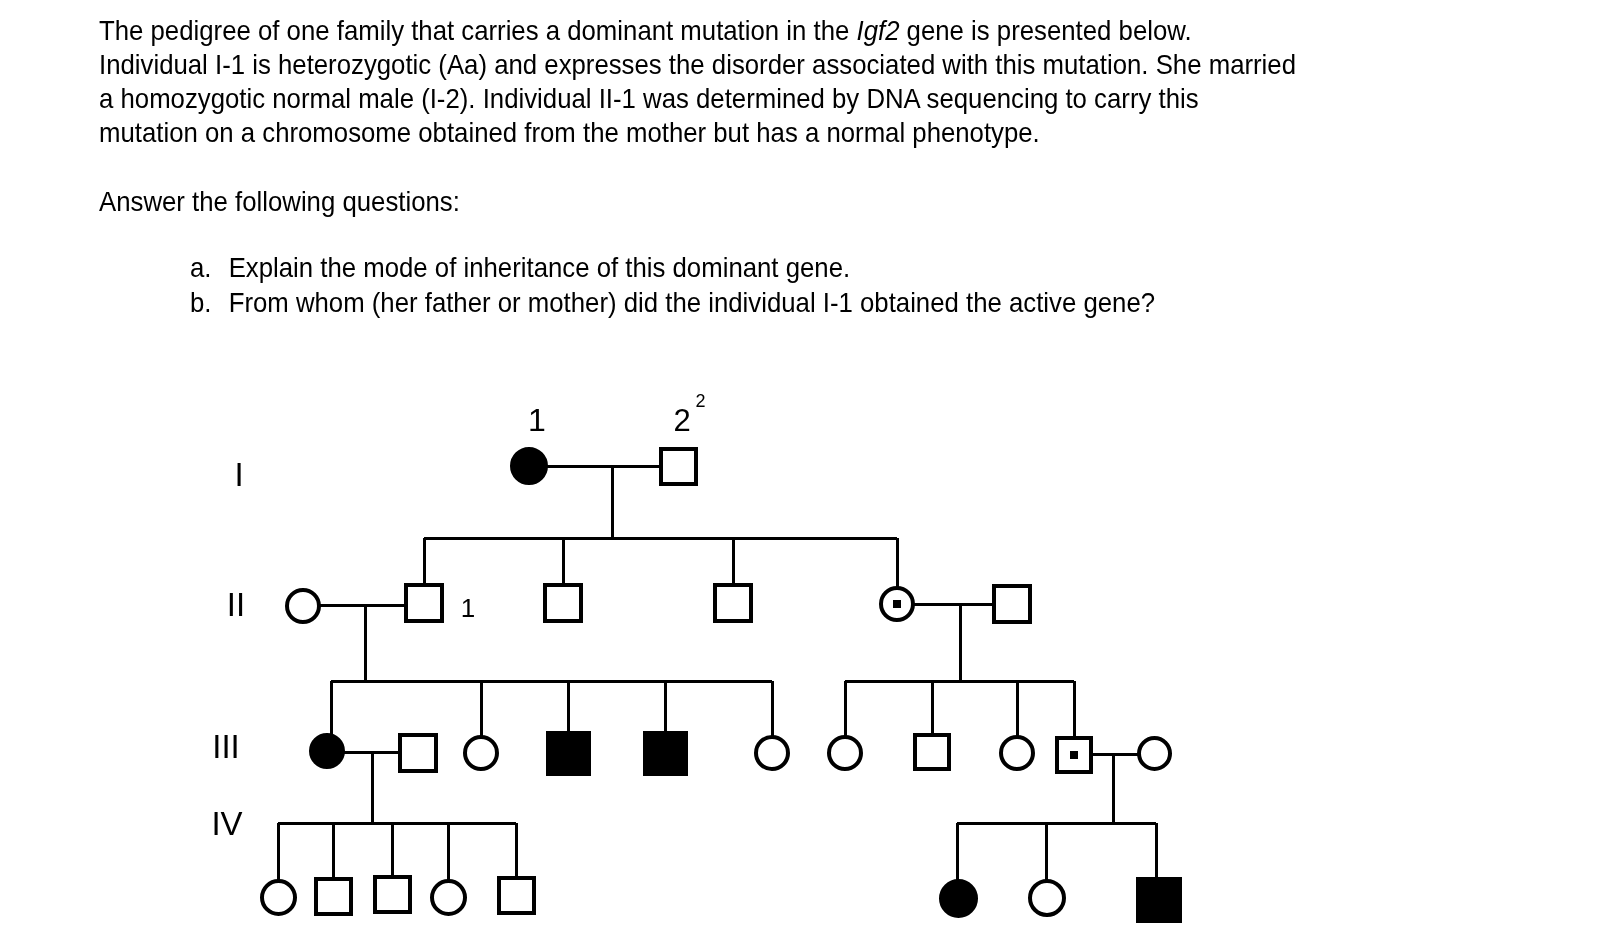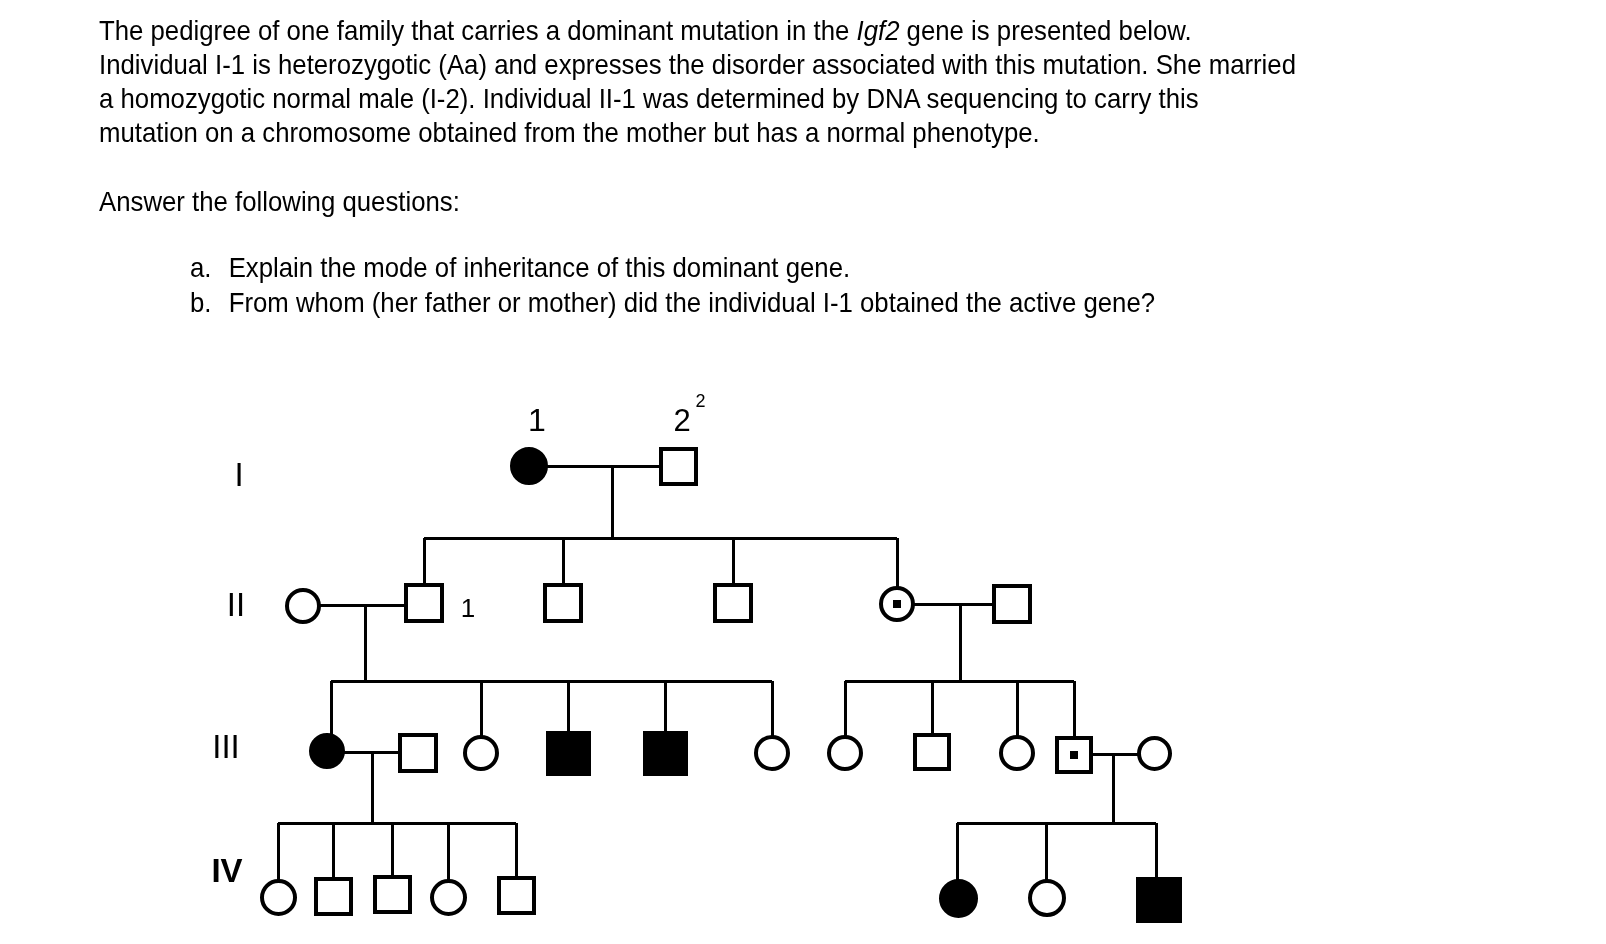--- a/index.html
+++ b/index.html
@@ -155,17 +155,17 @@
     <div class="person male unaffected" style="left: 313.5px; top: 876.5px; width: 39px; height: 39px;"></div>
     <div class="person male unaffected" style="left: 372.5px; top: 874.5px; width: 39px; height: 39px;"></div>
     <div class="person female unaffected" style="left: 429.5px; top: 878.5px; width: 37px; height: 37px;"></div>
     <div class="person male unaffected" style="left: 496.5px; top: 875.5px; width: 39px; height: 39px;"></div>
     <div class="person female affected" style="left: 938.5px; top: 878.5px; width: 39px; height: 39px;"></div>
     <div class="person female unaffected" style="left: 1028px; top: 879px; width: 38px; height: 38px;"></div>
     <div class="person male affected" style="left: 1136px; top: 877px; width: 46px; height: 46px;"></div>
     <div class="gen-label" style="left: 239px; top: 475px;">I</div>
     <div class="gen-label" style="left: 236px; top: 605px;">II</div>
     <div class="gen-label" style="left: 226px; top: 747px;">III</div>
-    <div class="gen-label" style="left: 227px; top: 871px; font-weight: bold;">IV</div>
+    <div class="gen-label" style="left: 227px; top: 824px;">IV</div>
     <div class="ind-label" style="left: 537px; top: 420px; font-size: 32px;">1</div>
     <div class="ind-label" style="left: 682px; top: 421px; font-size: 31px;">2<sup>2</sup></div>
     <div class="ind-label" style="left: 468px; top: 608px; font-size: 26px;">1</div>
   </div>
 
 </body></html>

